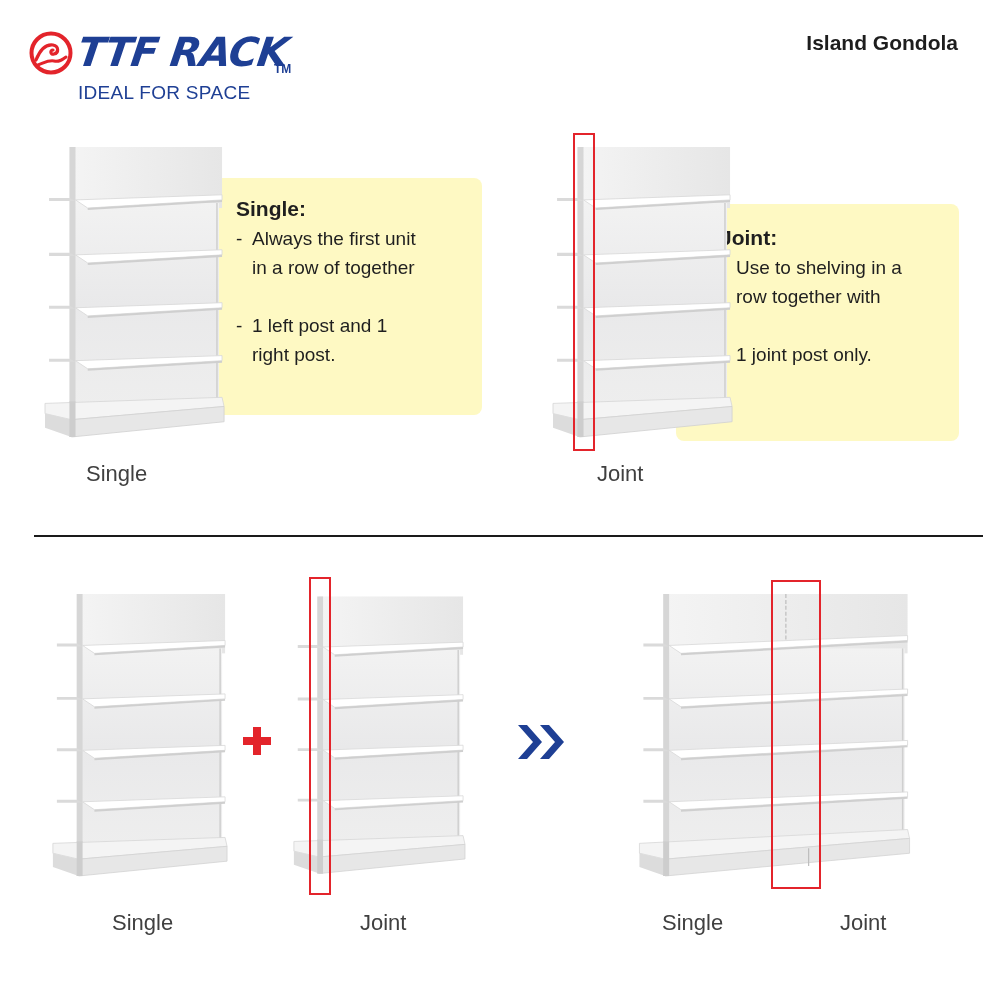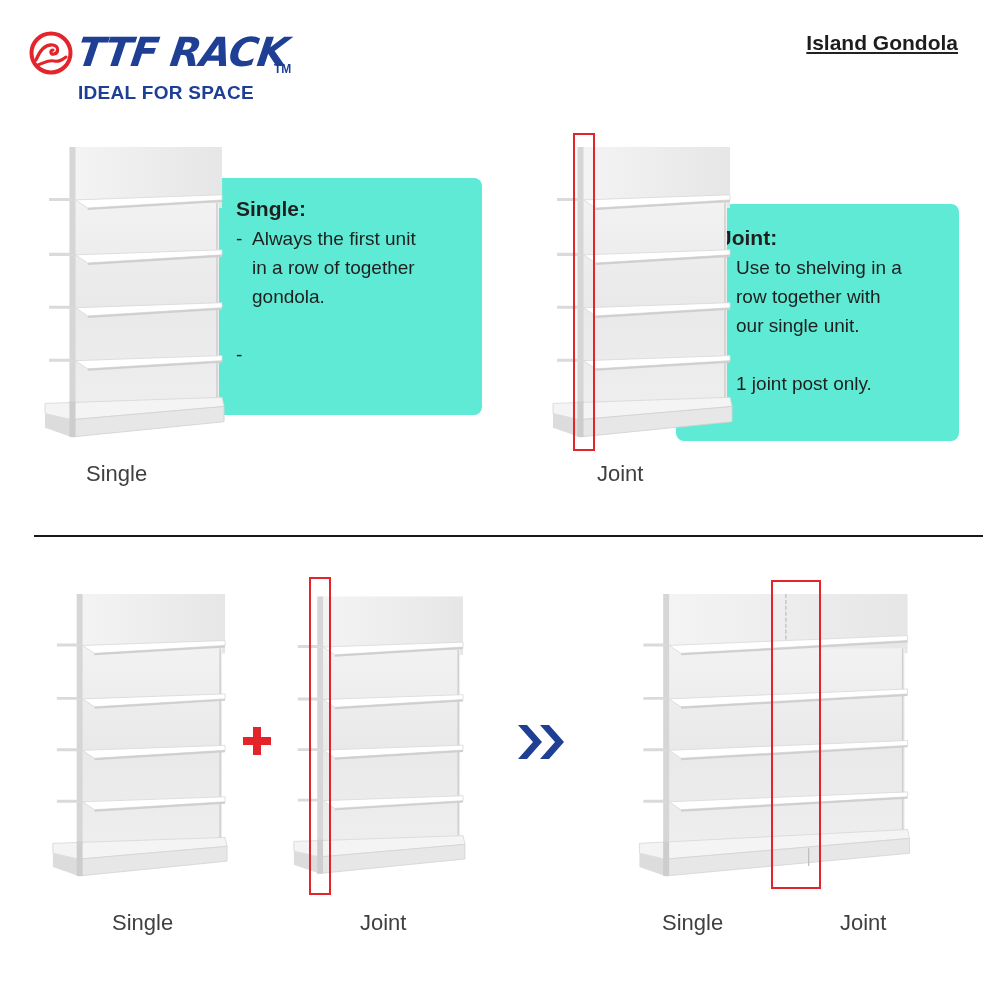--- a/index.html
+++ b/index.html
@@ -6,30 +6,30 @@
   body { width: 1000px; height: 1000px; position: relative; overflow: hidden;
          font-family: "Liberation Sans", "DejaVu Sans", sans-serif; color: #222; }
 
   
   .logo { position: absolute; left: 24px; top: 28px; width: 270px; height: 80px; }
   .logo-mark { position: absolute; left: 4px; top: 2px; width: 46px; height: 46px; }
   .logo-word { position: absolute; left: 54px; top: 0px; font-family: "DejaVu Sans", sans-serif;
                font-weight: bold; font-style: italic; font-size: 40px; letter-spacing: -1px;
                color: #1e3f94; transform: skewX(-8deg); line-height: 48px; }
   .logo-tm { position: absolute; left: 250px; top: 2px; font-size: 12px; font-weight: bold; color: #1e3f94; margin-top: 32px; }
-  .logo-tag { position: absolute; left: 54px; top: 54px; font-weight: bold; font-size: 19px;
+  .logo-tag { position: absolute; left: 54px; top: 54px; font-weight: normal; font-size: 19px;
               color: #1e3f94; letter-spacing: 0.3px; }
 
   
-  .title-block { position: absolute; right: 42px; top: 30px; text-align: center; text-decoration: underline; }
+  .title-block { position: absolute; right: 42px; top: 30px; text-align: center; }
   .title-main { font-weight: bold; font-size: 21px; color: #1d1d1d; line-height: 26px; }
   .title-sub { font-size: 21px; color: #222; line-height: 30px; }
 
   
-  .panel { position: absolute; background: #5eead4; border-radius: 8px; }
+  .panel { position: absolute; background: #fef9c3; border-radius: 8px; }
   .panel-single { left: 212px; top: 178px; width: 270px; height: 237px; }
   .panel-joint { left: 676px; top: 178px; width: 283px; height: 237px; margin-top: 26px; }
   .panel-text { position: absolute; font-size: 19px; line-height: 29px; color: #1f1f1f; }
   .panel-single .panel-text { left: 24px; top: 16px; }
   .panel-joint .panel-text { left: 44px; top: 19px; }
   .panel-heading { font-weight: bold; font-size: 21px; line-height: 30px; }
   .bullet { display: flex; }
   .bullet .dash { width: 16px; flex: none; }
   .bullet-gap { height: 29px; }
 
@@ -69,39 +69,41 @@
 </div>
 
 <div class="panel panel-single">
   <div class="panel-text">
     <div class="panel-heading">Single:</div>
     <div class="bullet">
       <span class="dash">-</span>
       <div>
         <div>Always the first unit</div>
         <div>in a row of together</div>
-        <div>gondola.</div>
       </div>
     </div>
     <div class="bullet-gap"></div>
     <div class="bullet">
       <span class="dash">-</span>
+      <div>
+        <div>1 left post and 1</div>
+        <div>right post.</div>
+      </div>
     </div>
   </div>
 </div>
 
 <div class="panel panel-joint">
   <div class="panel-text">
     <div class="panel-heading">Joint:</div>
     <div class="bullet">
       <span class="dash">-</span>
       <div>
         <div>Use to shelving in a</div>
         <div>row together with</div>
-        <div>our single unit.</div>
       </div>
     </div>
     <div class="bullet-gap"></div>
     <div class="bullet">
       <span class="dash">-</span>
       <div>
         <div>1 joint post only.</div>
       </div>
     </div>
   </div>

